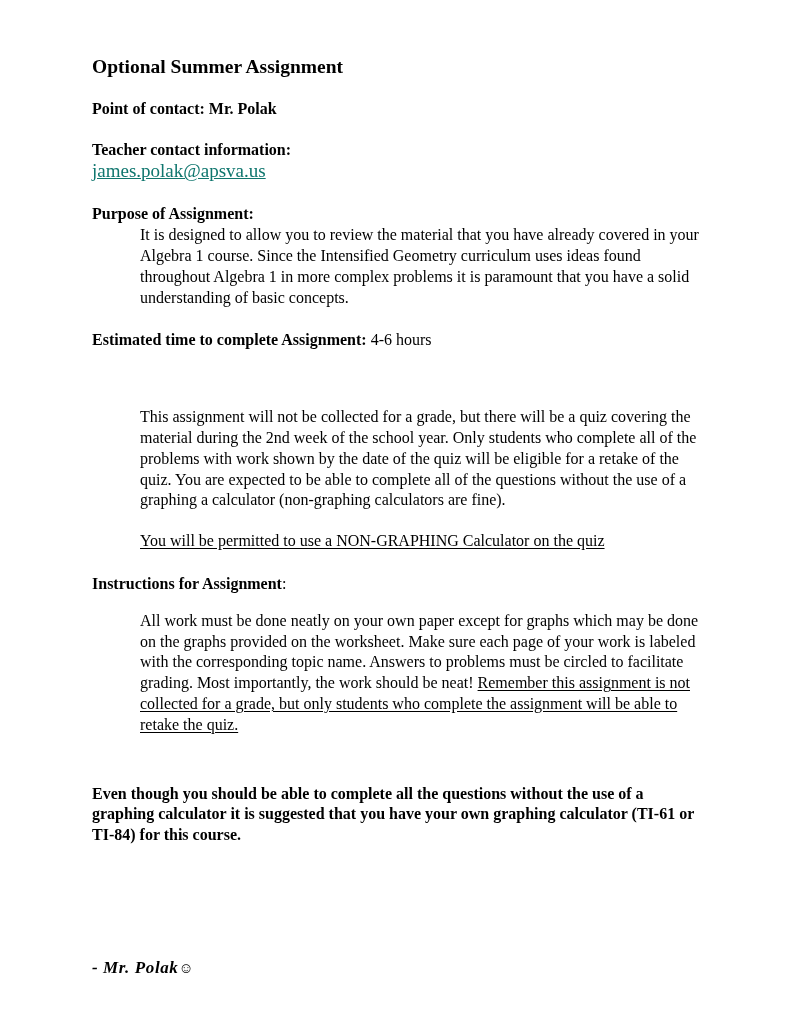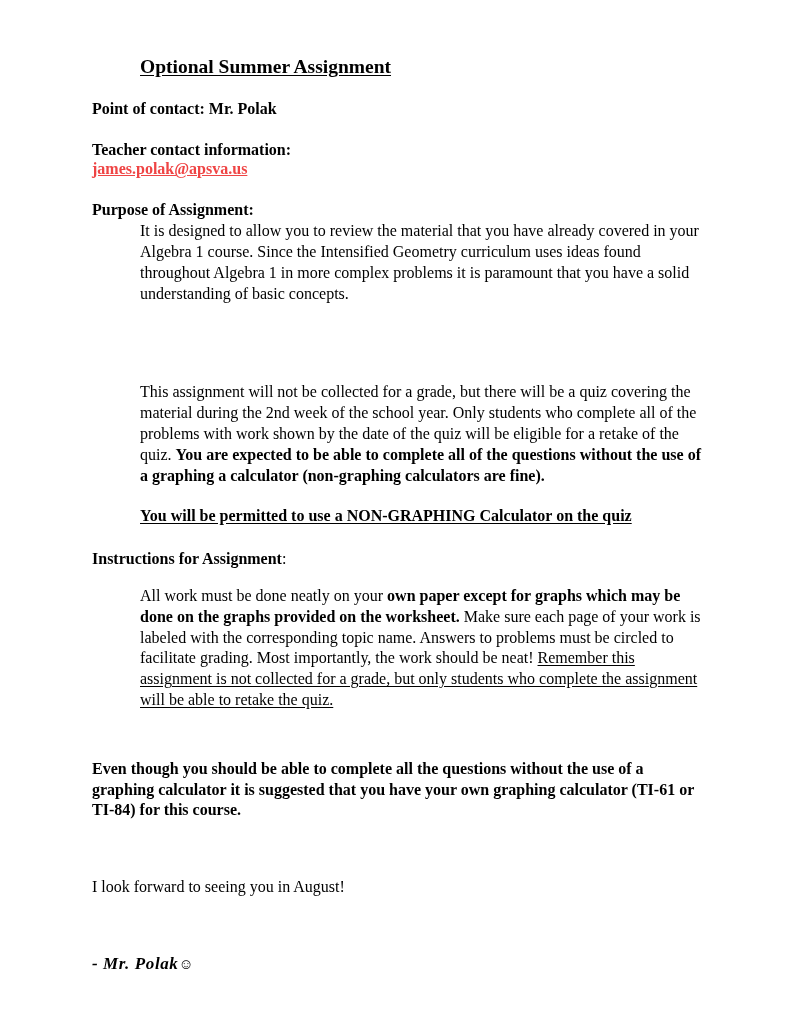--- a/index.html
+++ b/index.html
@@ -22,57 +22,55 @@
     box-sizing: border-box;
     padding: 55px 88px 0 92px;
   }
   .doc-title {
     font-size: 19.5px;
     font-weight: bold;
     line-height: 1.22;
     margin: 0;
   }
   .doc-title .line-1 {
-    text-decoration: underline;
     text-underline-offset: 2px;
-    margin-left: 48px;
   }
   .doc-title .line-2 {
     text-decoration: none;
   }
   .blk {
     font-size: 16px;
     line-height: 1.30;
   }
   .lbl {
     font-weight: bold;
     font-size: 16px;
     line-height: 1.30;
   }
   .lbl .plain {
     font-weight: normal;
   }
   .indent {
     margin-left: 48px;
   }
   .email-link {
-    color: #ef4444;
-    font-weight: bold;
+    color: #0f766e;
+    font-weight: normal;
     text-decoration: underline;
     text-underline-offset: 1px;
-    font-size: 16px;
+    font-size: 19px;
     cursor: pointer;
   }
   .u {
     text-decoration: underline;
     text-underline-offset: 2px;
     text-align: right;
   }
   .b {
-    font-weight: bold;
+    font-weight: normal;
   }
   .gap-16 { height: 16px; }
   .gap-20 { height: 20px; }
   .gap-22 { height: 22px; }
   .gap-34 { height: 34px; }
   .gap-48 { height: 48px; }
   .gap-56 { height: 56px; }
   .signature {
     font-family: "Liberation Serif", "DejaVu Serif", serif;
     font-weight: bold;
@@ -107,20 +105,23 @@
     <span class="email-link">james.polak@apsva.us</span>
   </div>
 
   <div class="gap-22"></div>
 
   <div class="lbl">Purpose of Assignment:</div>
   <div class="blk indent">It is designed to allow you to review the material that you have already covered in your Algebra 1 course. Since the Intensified Geometry curriculum uses ideas found throughout Algebra 1 in more complex problems it is paramount that you have a solid understanding of basic concepts.</div>
 
   <div class="gap-22"></div>
 
+  <div class="lbl">
+    <span>Estimated time to complete Assignment:</span><span class="plain">&nbsp;</span><span class="plain">4-6 hours</span>
+  </div>
 
   <div class="gap-34"></div>
 
 
   <div class="gap-22"></div>
 
   <div class="blk indent">
     <span>This assignment will not be collected for a grade, but there will be a quiz covering the material during the 2nd week of the school year. Only students who complete all of the problems with work shown by the date of the quiz will be eligible for a retake of the quiz. </span><span class="b">You are expected to be able to complete all of the questions without the use of a graphing a calculator (non-graphing calculators are fine).</span>
   </div>
 
@@ -141,21 +142,20 @@
   <div class="blk indent">
     <span>All work must be done neatly on your </span><span class="b">own paper except for graphs which may be done on the graphs provided on the worksheet.</span><span> Make sure each page of your work is labeled with the corresponding topic name. Answers to problems must be circled to facilitate grading. Most importantly, the work should be neat! </span><span class="u">Remember this assignment is not collected for a grade, but only students who complete the assignment will be able to retake the quiz.</span>
   </div>
 
   <div class="gap-48"></div>
 
   <div class="lbl">Even though you should be able to complete all the questions without the use of a graphing calculator it is suggested that you have your own graphing calculator (TI-61 or TI-84) for this course.</div>
 
   <div class="gap-56"></div>
 
-  <div class="blk">I look forward to seeing you in August!</div>
 
   <div class="gap-56"></div>
 
   <div class="signature">
     <span>- Mr. Polak</span><span class="smiley">☺</span>
   </div>
 
 </div>
 
 </body></html>

